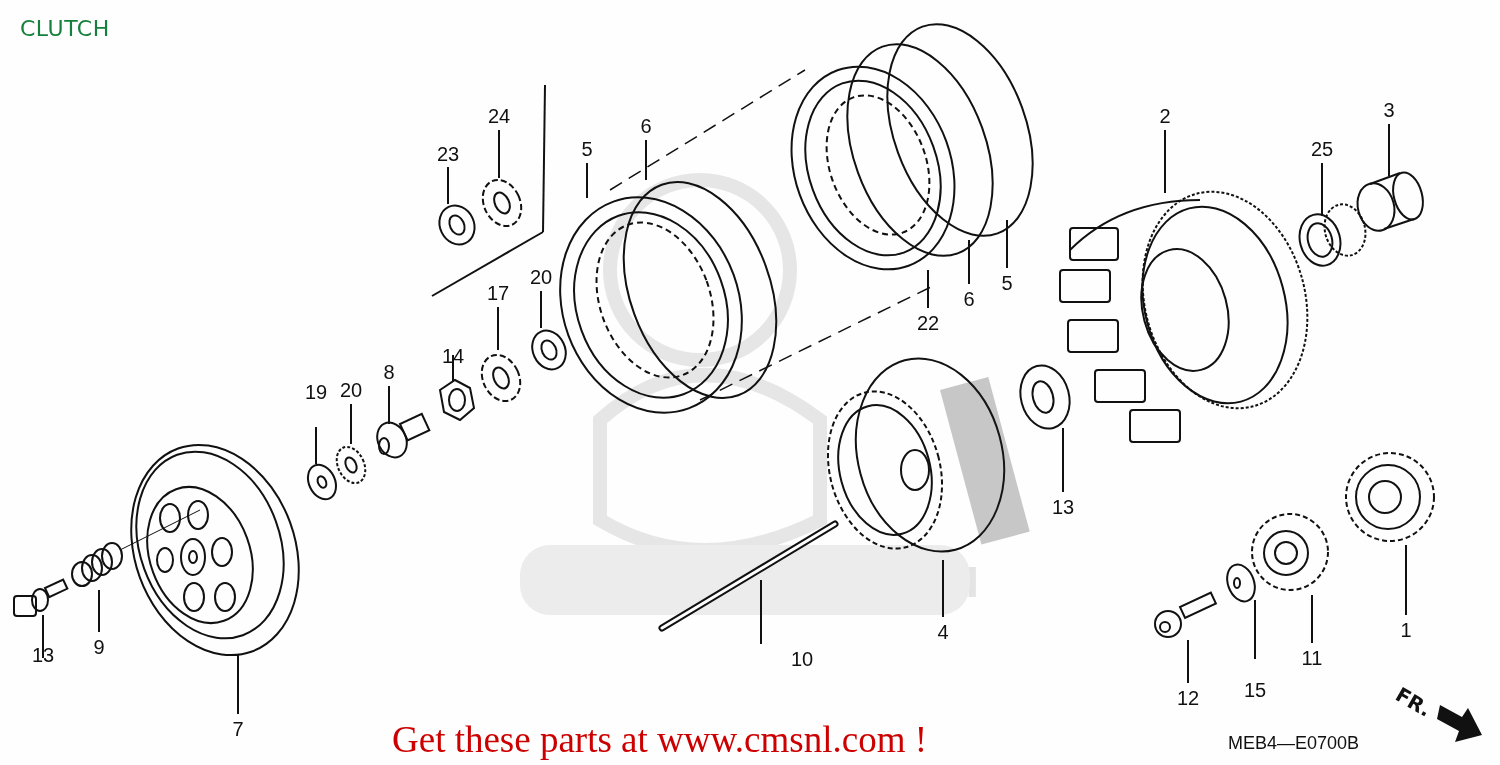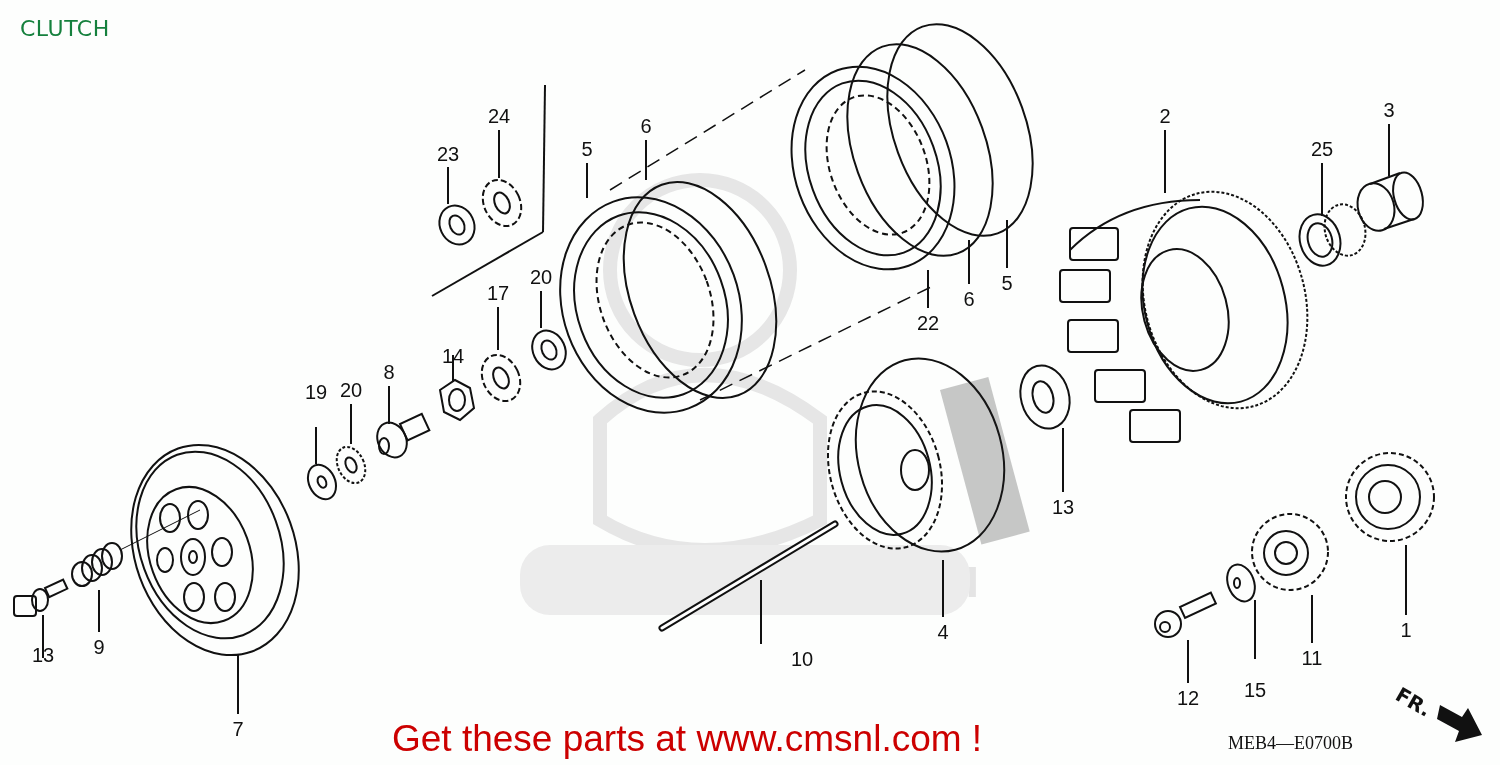--- a/index.html
+++ b/index.html
@@ -1,21 +1,21 @@
 <!DOCTYPE html>
 <html><head>
 <meta charset="utf-8">
 <style>
   html, body { margin:0; padding:0; background:#fdfefd; }
   body { width:1500px; height:765px; position:relative; overflow:hidden; font-family:"DejaVu Sans", sans-serif; }
   .title { position:absolute; left:20px; top:16px; font-size:22px; color:#15803d; letter-spacing:0.5px; }
   svg.diagram { position:absolute; left:0; top:0; }
   .lbl { position:absolute; font-family:Liberation Sans, sans-serif; font-size:20px; color:#111; transform:translate(-50%,-50%); white-space:nowrap; }
-  .promo { position:absolute; left:392px; top:718px; font-size:37px; color:#cc0000; font-family:Liberation Sans, sans-serif; white-space:nowrap; }
-  .code { position:absolute; left:1228px; top:733px; font-size:18px; color:#111; font-family:Liberation Serif, serif; white-space:nowrap; }
+  .promo { position:absolute; left:392px; top:718px; font-size:37px; color:#cc0000; font-family:Liberation Serif, serif; white-space:nowrap; }
+  .code { position:absolute; left:1228px; top:733px; font-size:18px; color:#111; font-family:Liberation Sans, sans-serif; white-space:nowrap; }
   .fr { position:absolute; left:1395px; top:690px; font-size:20px; font-weight:bold; color:#111; transform:rotate(30deg); font-family:"DejaVu Sans", sans-serif; }
   .wm-text { position:absolute; left:548px; top:560px; font-size:40px; font-weight:bold; color:#e4e4e4; font-family:"DejaVu Sans", sans-serif; letter-spacing:1px; }
 </style>
 </head>
 <body>
 
 <div class="title">CLUTCH</div>
 
 <div class="wm-text">WWW.CMSNL.COM</div>
 

